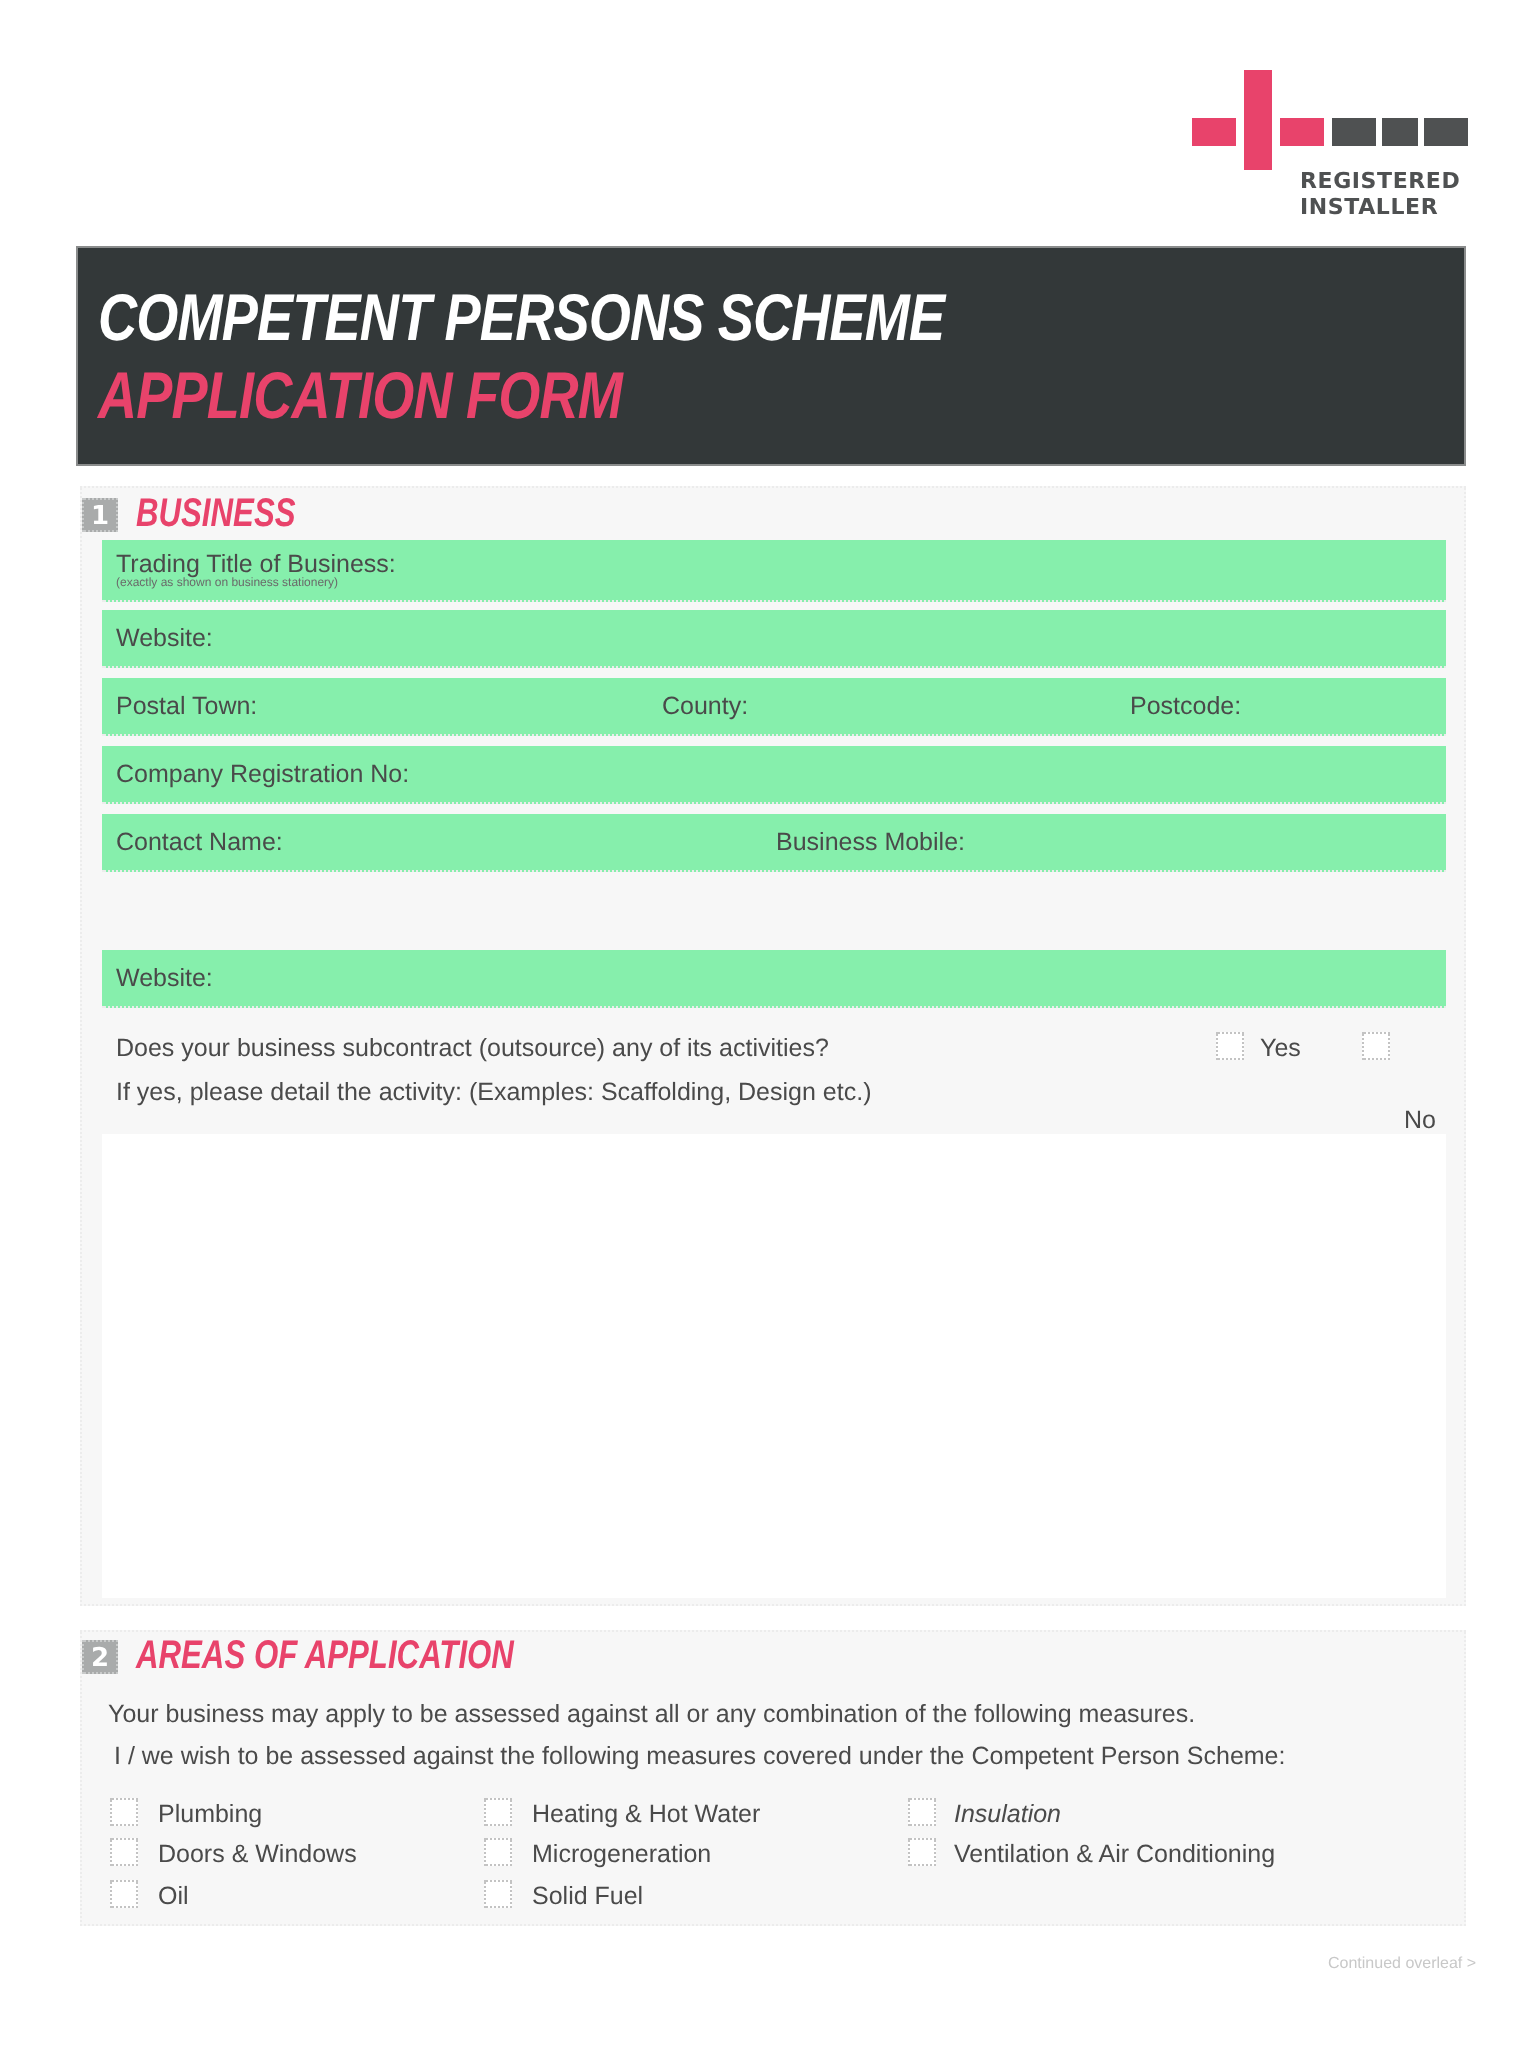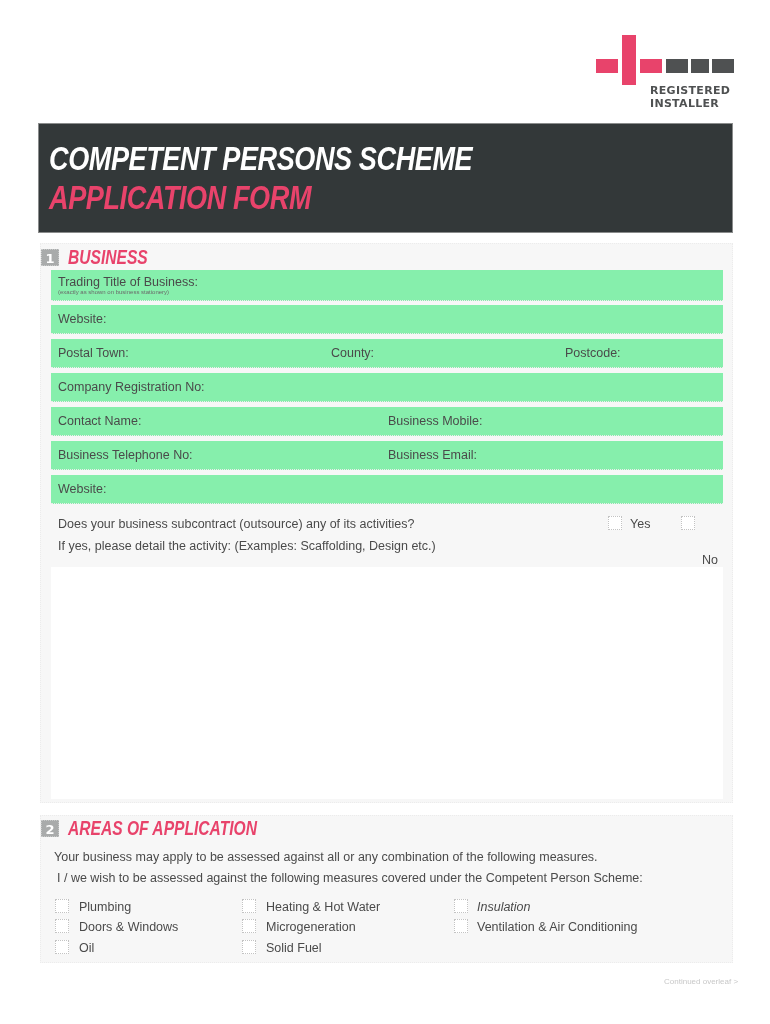--- a/index.html
+++ b/index.html
@@ -104,24 +104,20 @@
 
   <div class="row" style="top:129px;">
     <span style="left:7px;">Company Registration No:</span>
   </div>
 
   <div class="row" style="top:163px;">
     <span style="left:7px;">Contact Name:</span>
     <span style="left:337px;">Business Mobile:</span>
   </div>
 
-  <div class="row" style="top:197px;">
-    <span style="left:7px;">Business Telephone No:</span>
-    <span style="left:337px;">Business Email:</span>
-  </div>
 
   <div class="row" style="top:231px;">
     <span style="left:7px;">Website:</span>
   </div>
 
   <div class="plain" style="left:17px; top:273px;">Does your business subcontract (outsource) any of its activities?</div>
   <div class="cb" style="left:567px; top:272px;"></div>
   <div class="plain" style="left:589px; top:273px;">Yes</div>
   <div class="cb" style="left:640px; top:272px;"></div>
   <div class="plain" style="left:661px; top:273px;margin-top:36px;">No</div>

